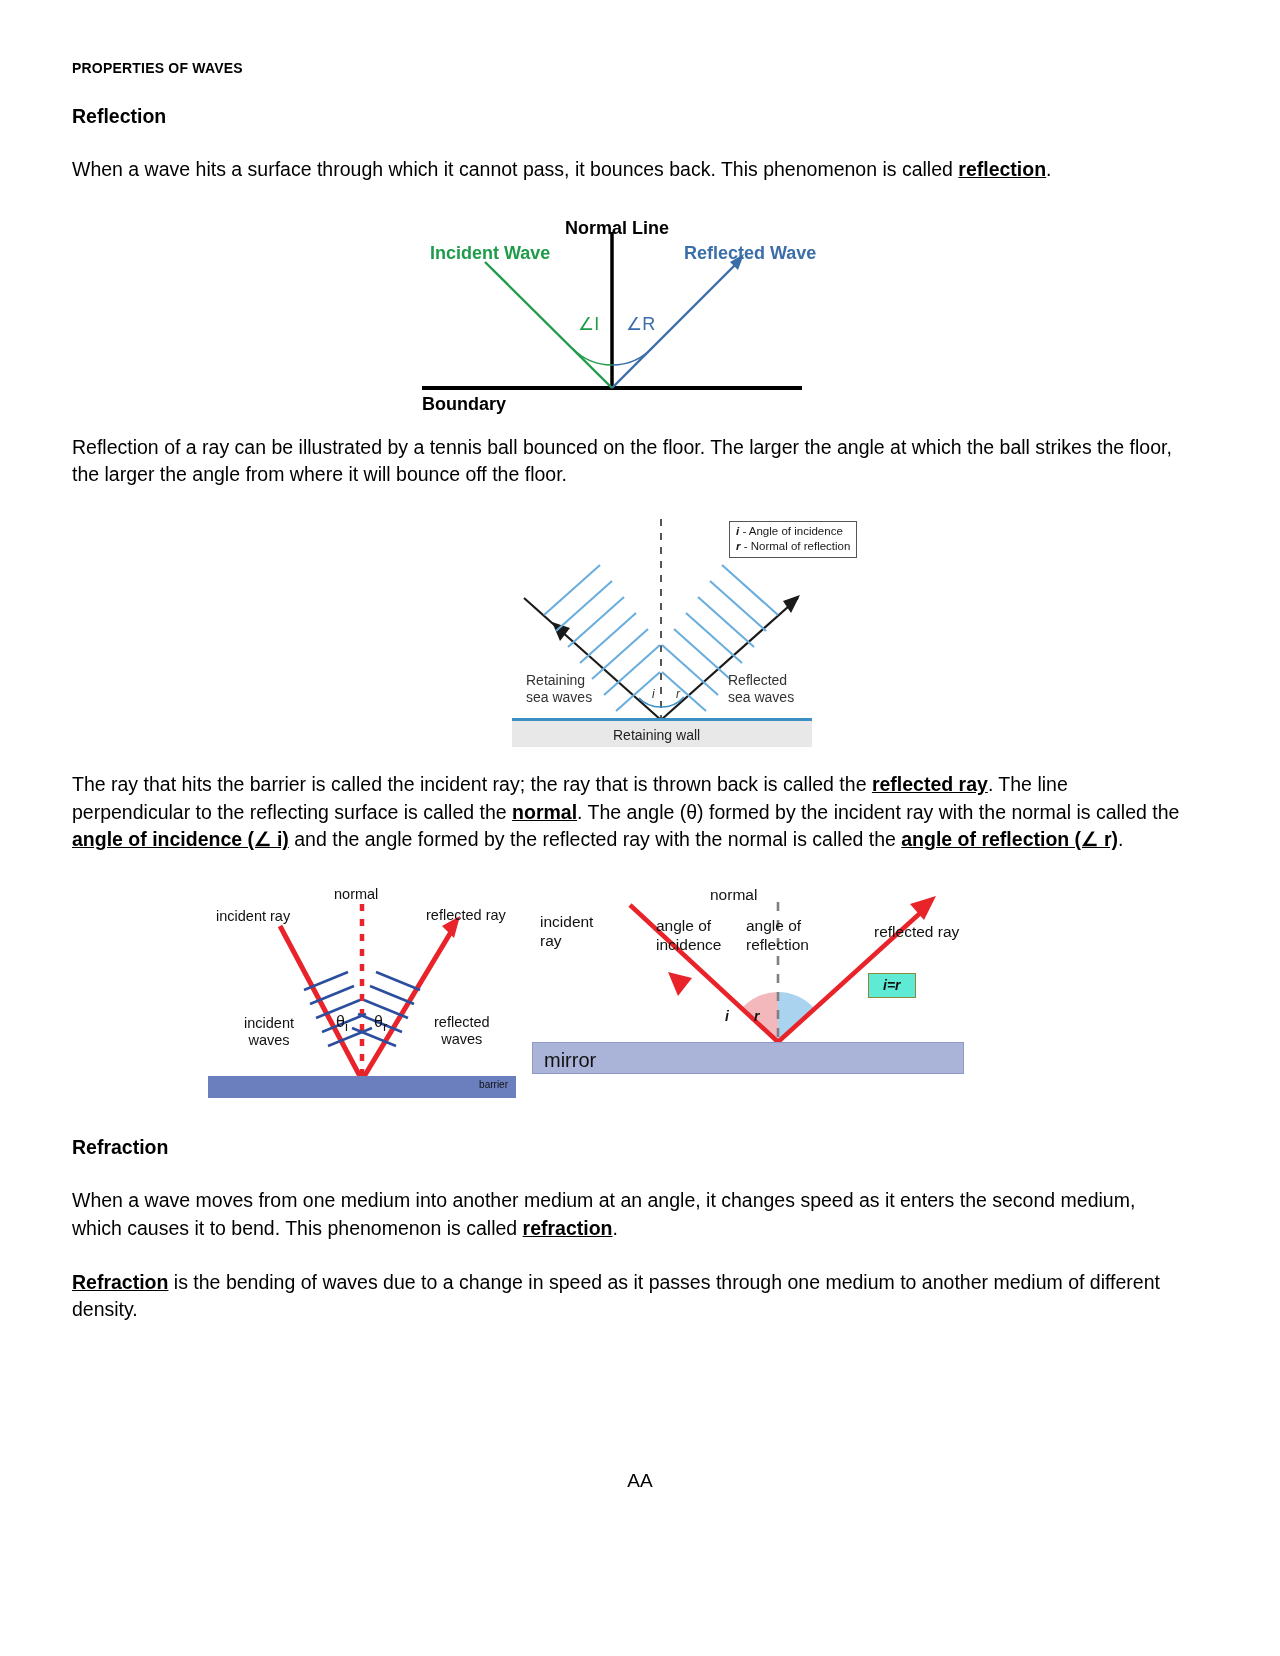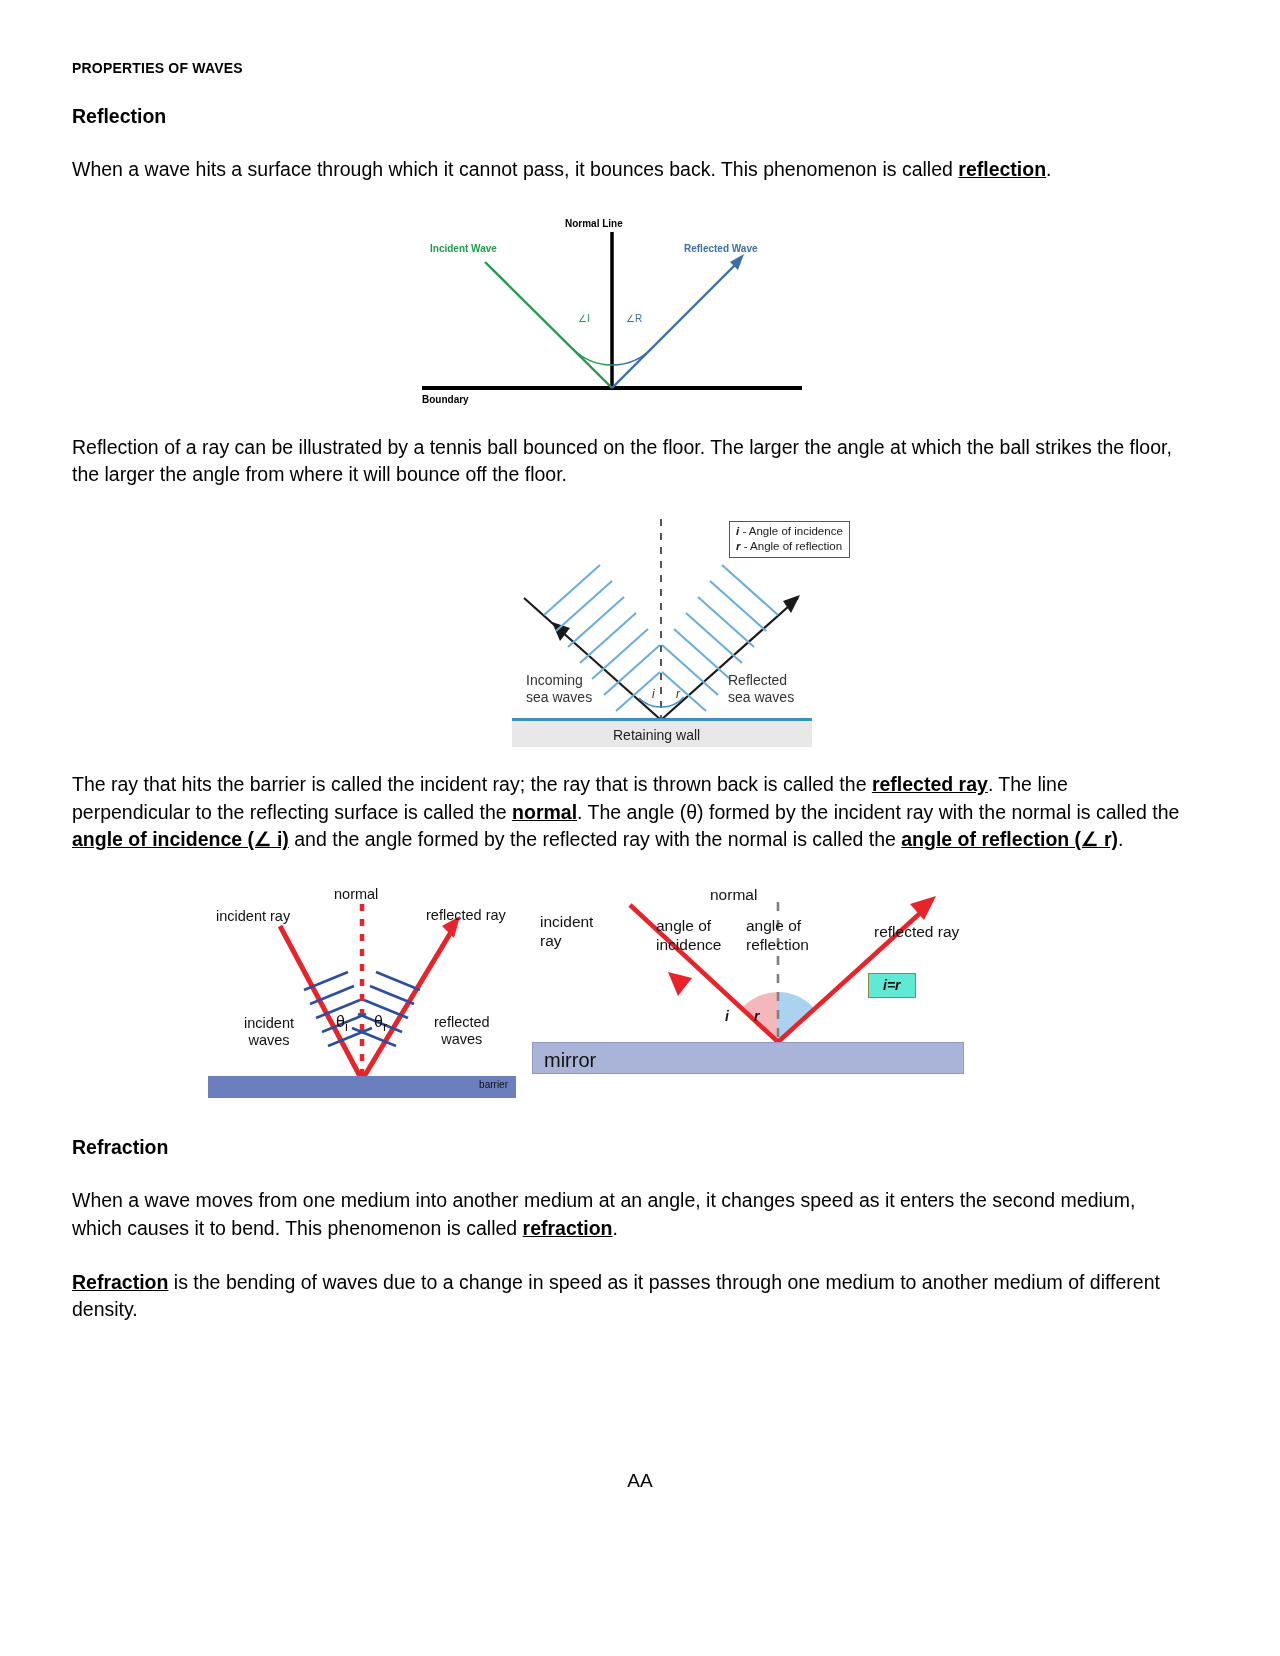--- a/index.html
+++ b/index.html
@@ -52,21 +52,21 @@
   }
 
   
   #fig-reflection-normal {
     width: 400px;
     height: 200px;
     margin-left: 340px;
   }
   #fig-reflection-normal .lbl {
     position: absolute;
-    font-size: 10px;
+    font-size: 18px;
     font-weight: bold;
     white-space: nowrap;
   }
   .lbl-normal-line { left: 153px; top: 8px; color: #000; }
   .lbl-incident-wave { left: 18px; top: 33px; color: #1e9c4a; }
   .lbl-reflected-wave { left: 272px; top: 33px; color: #3b6ea8; }
   .lbl-boundary { left: 10px; top: 184px; color: #000; }
   .lbl-angle-i { left: 166px; top: 103px; color: #1e9c4a; font-weight: normal !important; font-size: 13px; }
   .lbl-angle-r { left: 214px; top: 103px; color: #3b6ea8; font-weight: normal !important; font-size: 13px; }
 
@@ -294,24 +294,24 @@
           <line x1="270" y1="100" x2="214" y2="50"></line>
         </g>
 
         <path d="M 131 183 A 30 30 0 0 0 153 192" fill="none" stroke="#3a8fc4" stroke-width="1.6"></path>
         <path d="M 153 192 A 30 30 0 0 0 176 182" fill="none" stroke="#3a8fc4" stroke-width="1.6"></path>
       </svg>
       <div class="wall-band"></div>
       <div class="wall-line"></div>
       <div class="legend-box">
         <div><i>i</i> <span>- Angle of incidence</span></div>
-        <div><i>r</i> <span>- Angle of reflection</span></div>
+        <div><i>r</i> <span>- Normal of reflection</span></div>
       </div>
       <div class="fig2-lbl lbl-incoming">
-        <div>Incoming</div>
+        <div>Retaining</div>
         <div>sea waves</div>
       </div>
       <div class="fig2-lbl lbl-reflected-sea">
         <div>Reflected</div>
         <div>sea waves</div>
       </div>
       <span class="fig2-lbl lbl-sea-i">i</span>
       <span class="fig2-lbl lbl-sea-r">r</span>
       <span class="fig2-lbl lbl-retaining">Retaining wall</span>
     </div>

